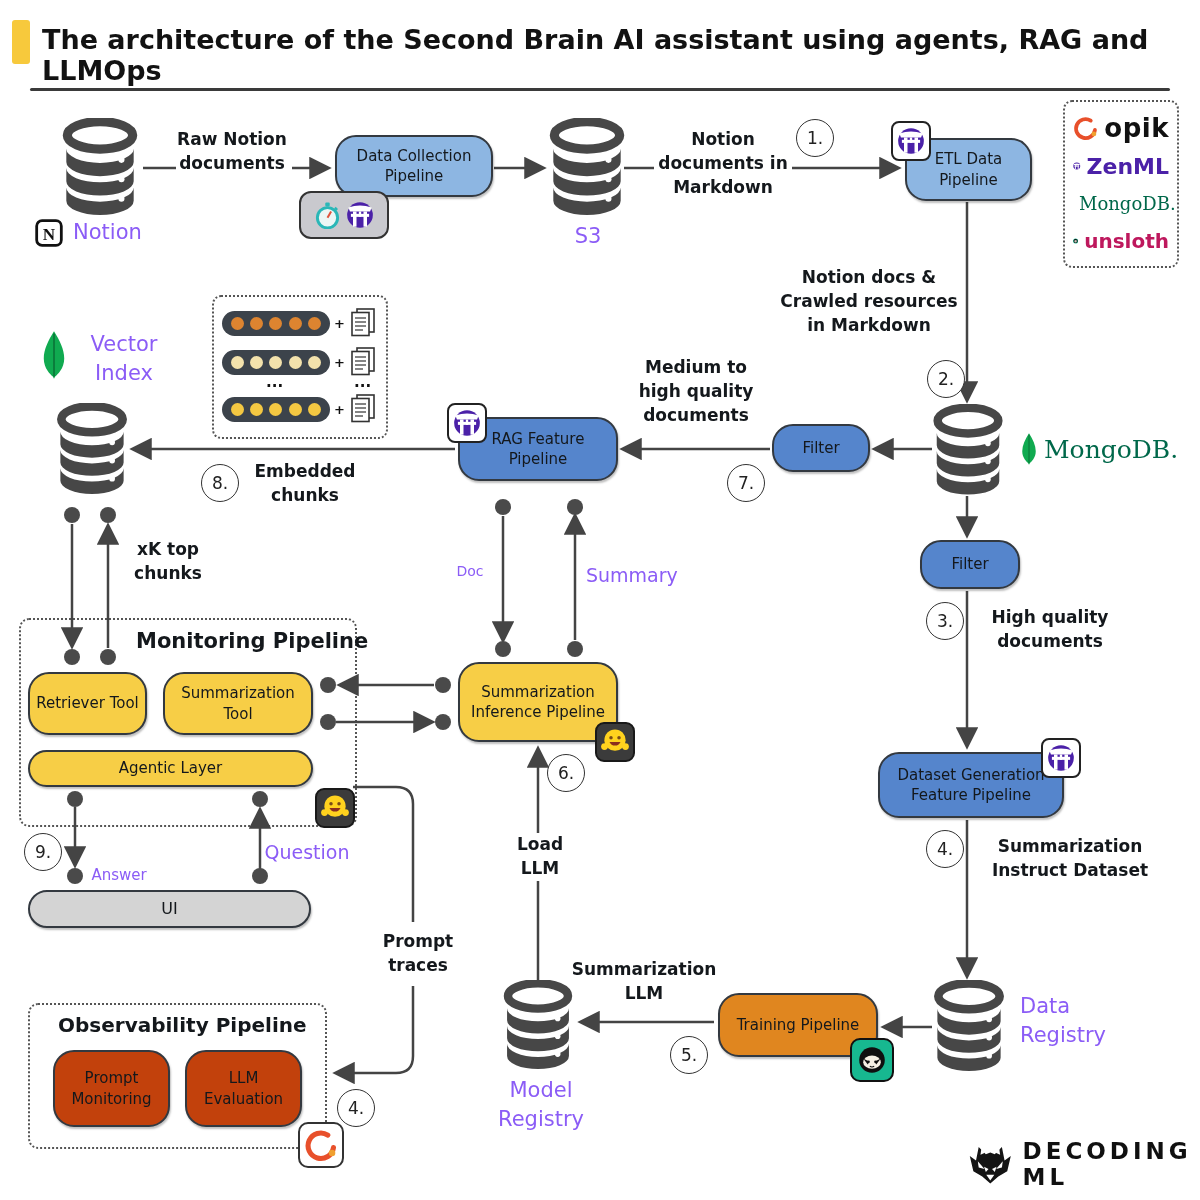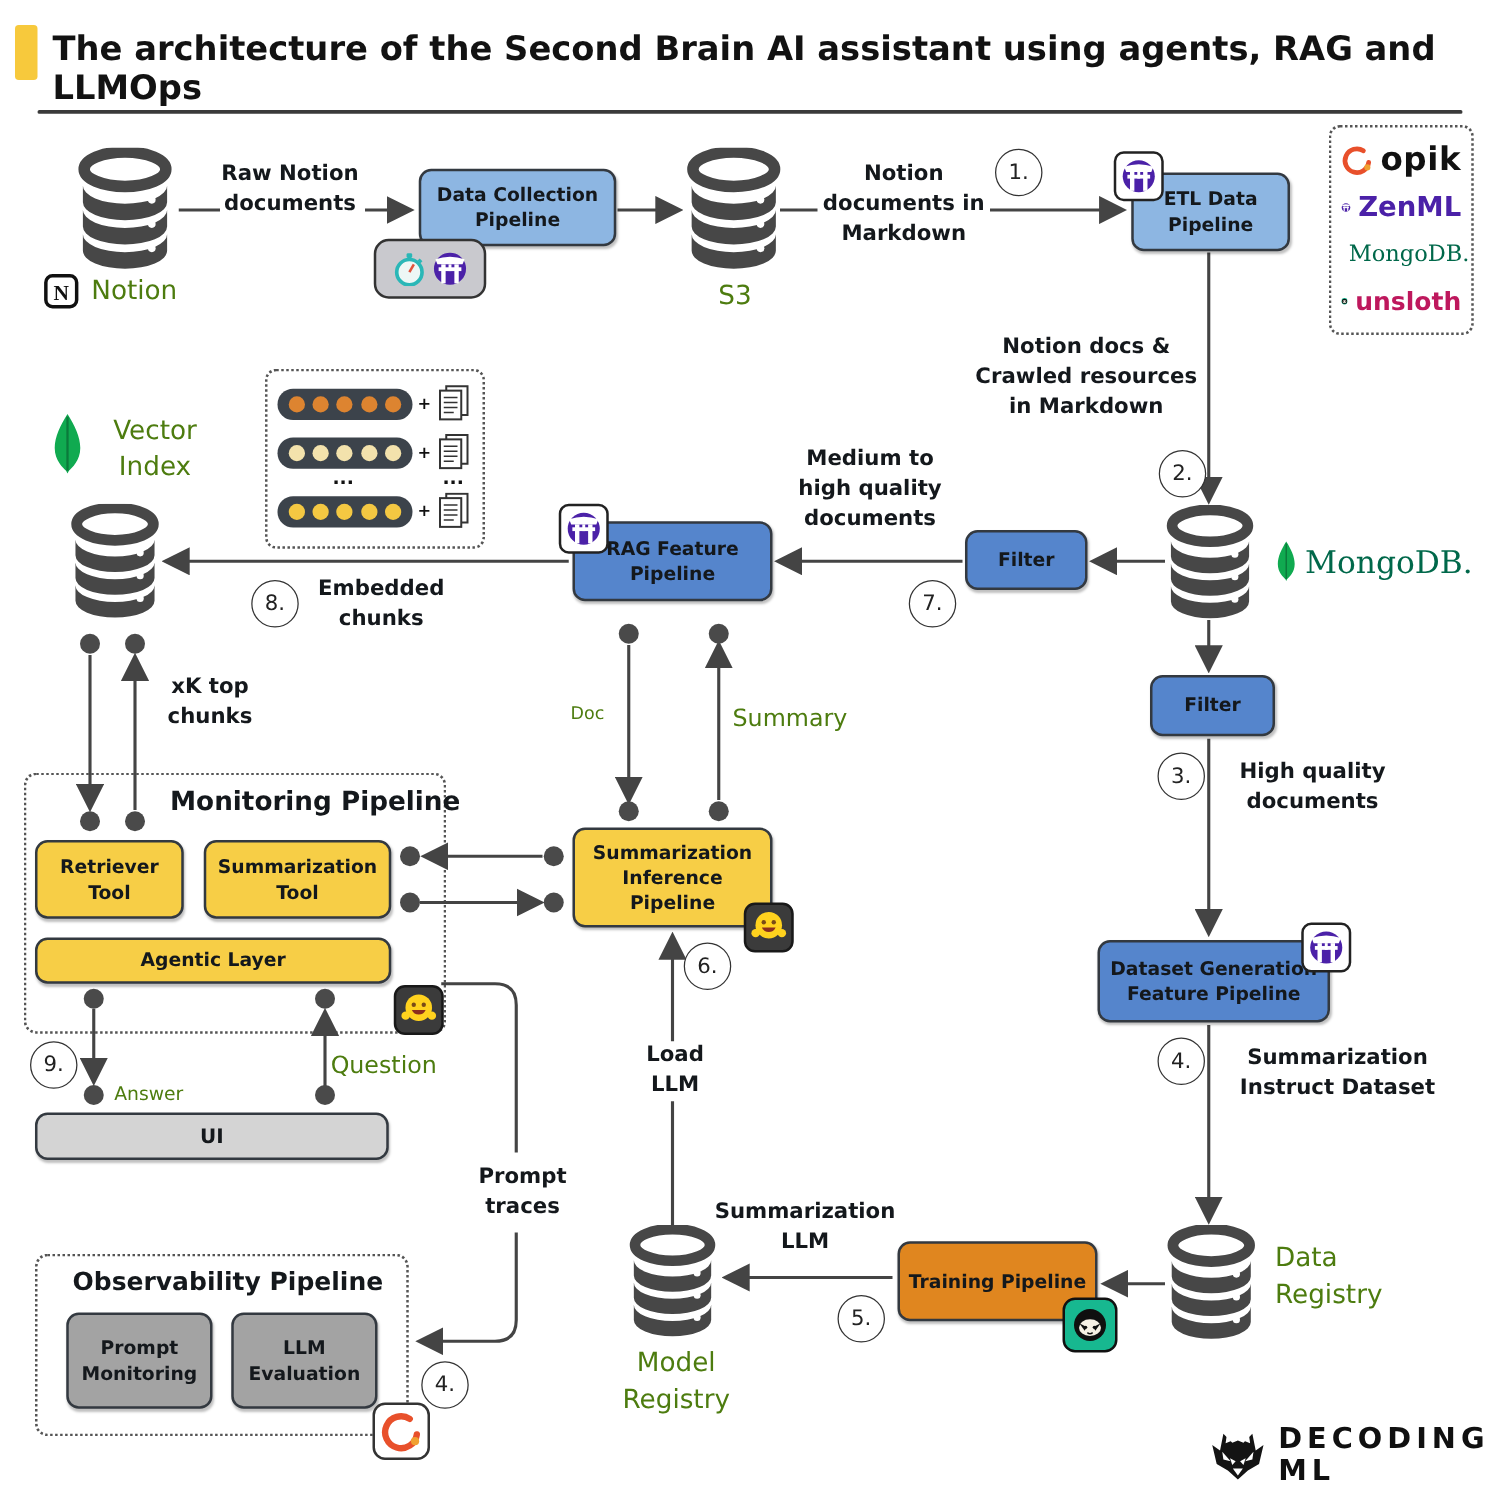--- a/index.html
+++ b/index.html
@@ -3,35 +3,35 @@
 <meta charset="utf-8">
 <style>
   html,body{margin:0;padding:0;}
   body{width:1200px;height:1200px;position:relative;background:#fff;
        font-family:"DejaVu Sans","Liberation Sans",sans-serif;color:#111;overflow:hidden;}
   
   .accent{position:absolute;left:12px;top:20px;width:18px;height:44px;background:#F7C93C;border-radius:3px;}
   .title{position:absolute;left:42px;top:24px;width:1140px;font-size:27px;font-weight:600;color:#121212;}
   .divider{position:absolute;left:30px;top:88px;width:1140px;height:3px;background:#3a3a3a;border-radius:2px;}
   
-  .box{position:absolute;border:2.5px solid #333940;border-radius:10px;display:flex;align-items:center;
-       justify-content:center;text-align:center;font-weight:700;color:#14181c;font-size:15px;line-height:1.35;
+  .box{position:absolute;border:2.5px solid #333940;border-radius:21px;display:flex;align-items:center;
+       justify-content:center;text-align:center;font-weight:400;color:#14181c;font-size:15px;line-height:1.35;
        box-shadow:1px 2px 2px rgba(0,0,0,.25);z-index:3;padding:2px;box-sizing:border-box;}
   .lightblue{background:#8DB6E2;}
   .blue{background:#5585CC;}
   .yellow{background:#F7CE46;}
   .orange{background:#E0861F;}
-  .peach{background:#a3a3a3;}
+  .peach{background:#c2410c;}
   .grayui{background:#D4D4D4;}
   
   .dotted{position:absolute;border:2px dotted #555;border-radius:10px;background:transparent;z-index:1;}
   .grouptitle{position:absolute;font-weight:700;font-size:21px;color:#14181c;z-index:2;}
   
   .lbl{position:absolute;font-weight:700;font-size:17px;line-height:1.4;text-align:center;color:#14181c;z-index:4;}
-  .lbl.light{font-weight:400;font-size:21px;color:#4d7c0f;}
+  .lbl.light{font-weight:400;font-size:21px;color:#8b5cf6;}
   .whitebg{background:#fff;padding:0 2px;}
   
   .step{position:absolute;width:36px;height:36px;border:1.6px solid #333;border-radius:50%;background:#fff;
         display:flex;align-items:center;justify-content:center;font-size:17px;color:#222;z-index:5;}
   
   .badge{position:absolute;display:flex;align-items:center;justify-content:center;z-index:6;}
   .zbadge{background:#fff;border:2px solid #222;border-radius:8px;padding:1px;}
   .hfbadge{background:#3b3b3b;border:2px solid #191919;border-radius:9px;}
   .graybadge{background:#C9C9CE;border:2px solid #333;border-radius:12px;gap:5px;padding:4px 7px;}
   .unslothbadge{background:#17B890;border:2px solid #111;border-radius:10px;}

